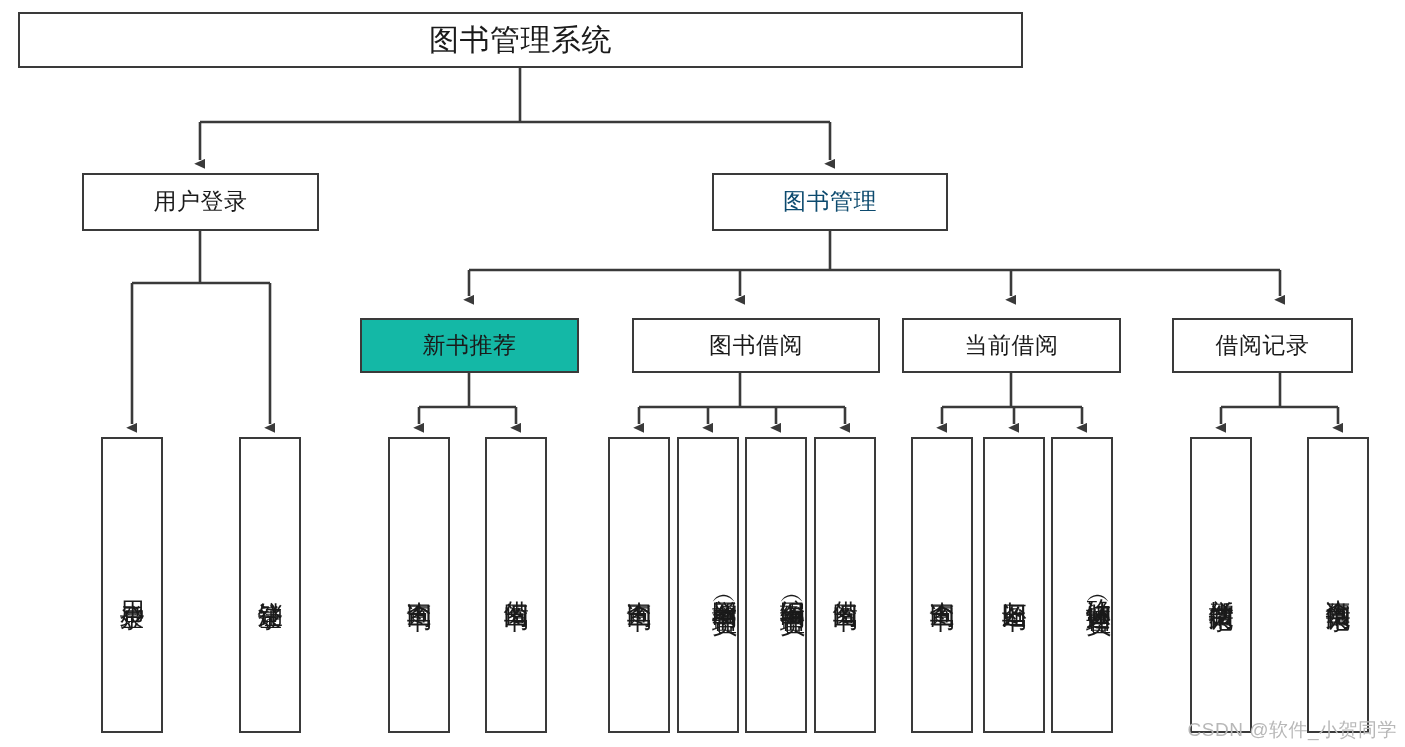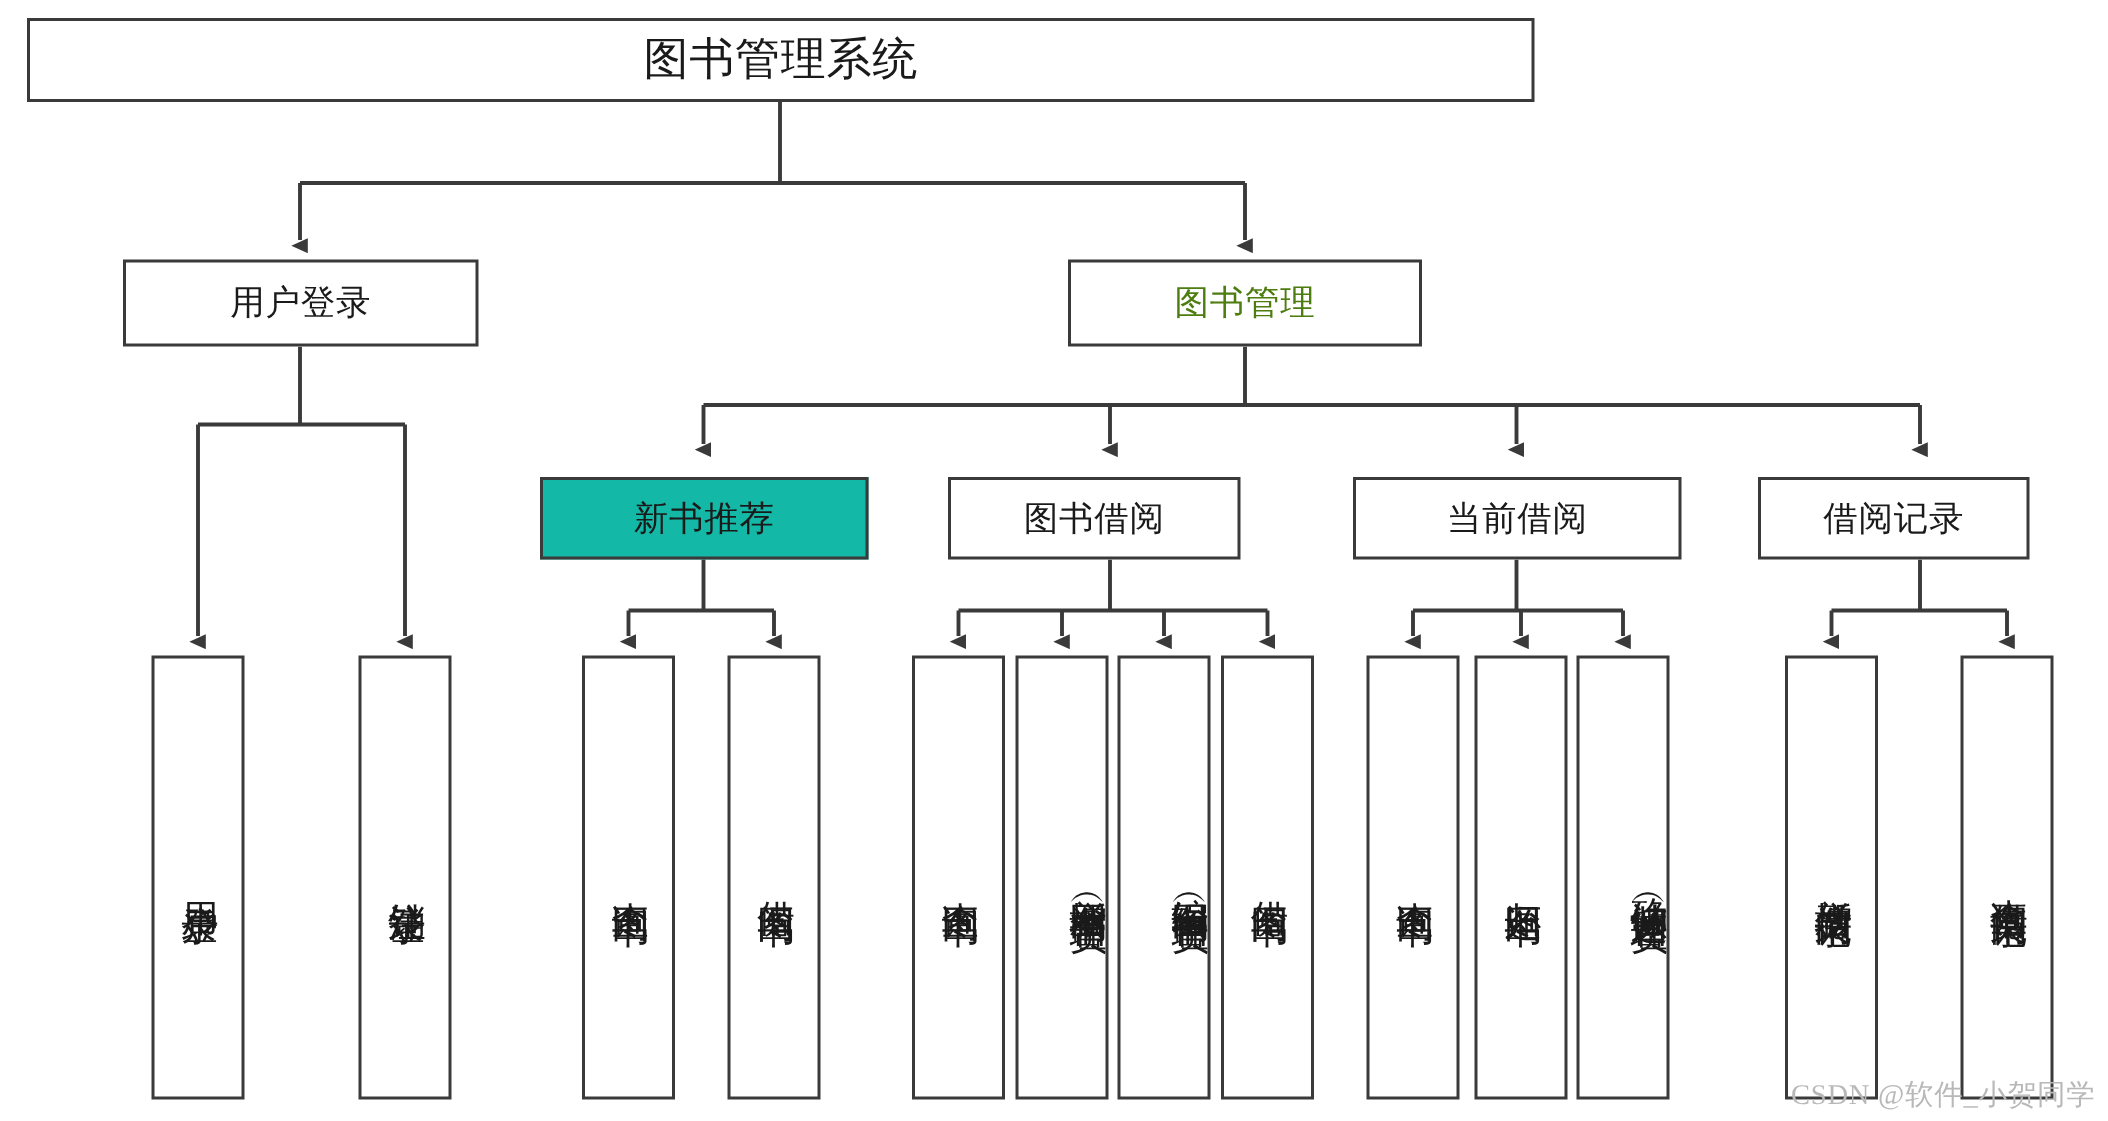--- a/index.html
+++ b/index.html
@@ -146,28 +146,28 @@
     </g>
   </svg>
 
   <div class="node level0" id="node-root" style="left: 18px; top: 12px; width: 1005px; height: 56px; border-color: rgb(58, 58, 58); background: rgb(255, 255, 255); color: rgb(26, 26, 26);">
     <span class="node-label">图书管理系统</span>
   </div>
 
   <div class="node level1" id="node-l1-0" style="left: 82px; top: 173px; width: 237px; height: 58px; border-color: rgb(58, 58, 58); background: rgb(255, 255, 255); color: rgb(26, 26, 26);">
     <span class="node-label">用户登录</span>
   </div>
-  <div class="node level1" id="node-l1-1" style="left: 712px; top: 173px; width: 236px; height: 58px; border-color: rgb(58, 58, 58); background: rgb(255, 255, 255); color: #4d7c0f;">
+  <div class="node level1" id="node-l1-1" style="left: 712px; top: 173px; width: 236px; height: 58px; border-color: rgb(58, 58, 58); background: rgb(255, 255, 255); color: #0c4a6e;">
     <span class="node-label">图书管理</span>
   </div>
 
   <div class="node level2" id="node-l2-0" style="left: 360px; top: 318px; width: 219px; height: 55px; border-color: rgb(58, 58, 58); background: #14b8a6; color: rgb(26, 26, 26);">
     <span class="node-label">新书推荐</span>
   </div>
-  <div class="node level2" id="node-l2-1" style="left: 632px; top: 318px; width: 195px; height: 55px; border-color: rgb(58, 58, 58); background: rgb(255, 255, 255); color: rgb(26, 26, 26);">
+  <div class="node level2" id="node-l2-1" style="left: 632px; top: 318px; width: 248px; height: 55px; border-color: rgb(58, 58, 58); background: rgb(255, 255, 255); color: rgb(26, 26, 26);">
     <span class="node-label">图书借阅</span>
   </div>
   <div class="node level2" id="node-l2-2" style="left: 902px; top: 318px; width: 219px; height: 55px; border-color: rgb(58, 58, 58); background: rgb(255, 255, 255); color: rgb(26, 26, 26);">
     <span class="node-label">当前借阅</span>
   </div>
   <div class="node level2" id="node-l2-3" style="left: 1172px; top: 318px; width: 181px; height: 55px; border-color: rgb(58, 58, 58); background: rgb(255, 255, 255); color: rgb(26, 26, 26);">
     <span class="node-label">借阅记录</span>
   </div>
 
   <div class="leaf center" id="leaf-0" style="left: 101px; top: 437px; width: 62px; height: 296px; border-color: rgb(58, 58, 58); background: rgb(255, 255, 255); color: rgb(26, 26, 26);">
@@ -203,15 +203,15 @@
   <div class="leaf top" id="leaf-10" style="left: 1051px; top: 437px; width: 62px; height: 296px; border-color: rgb(58, 58, 58); background: rgb(255, 255, 255); color: rgb(26, 26, 26);">
     <span class="vtext">确认归还（管理员）</span>
   </div>
   <div class="leaf center" id="leaf-11" style="left: 1190px; top: 437px; width: 62px; height: 296px; border-color: rgb(58, 58, 58); background: rgb(255, 255, 255); color: rgb(26, 26, 26);">
     <span class="vtext">新增借阅记录</span>
   </div>
   <div class="leaf center" id="leaf-12" style="left: 1307px; top: 437px; width: 62px; height: 296px; border-color: rgb(58, 58, 58); background: rgb(255, 255, 255); color: rgb(26, 26, 26);">
     <span class="vtext">查询借阅记录</span>
   </div>
 
-  <div class="watermark" style="color: rgb(184, 184, 184); font-family: Liberation Serif, serif;">CSDN @软件_小贺同学</div>
+  <div class="watermark" style="color: rgb(184, 184, 184);">CSDN @软件_小贺同学</div>
 
 </div>
 
 </body></html>

